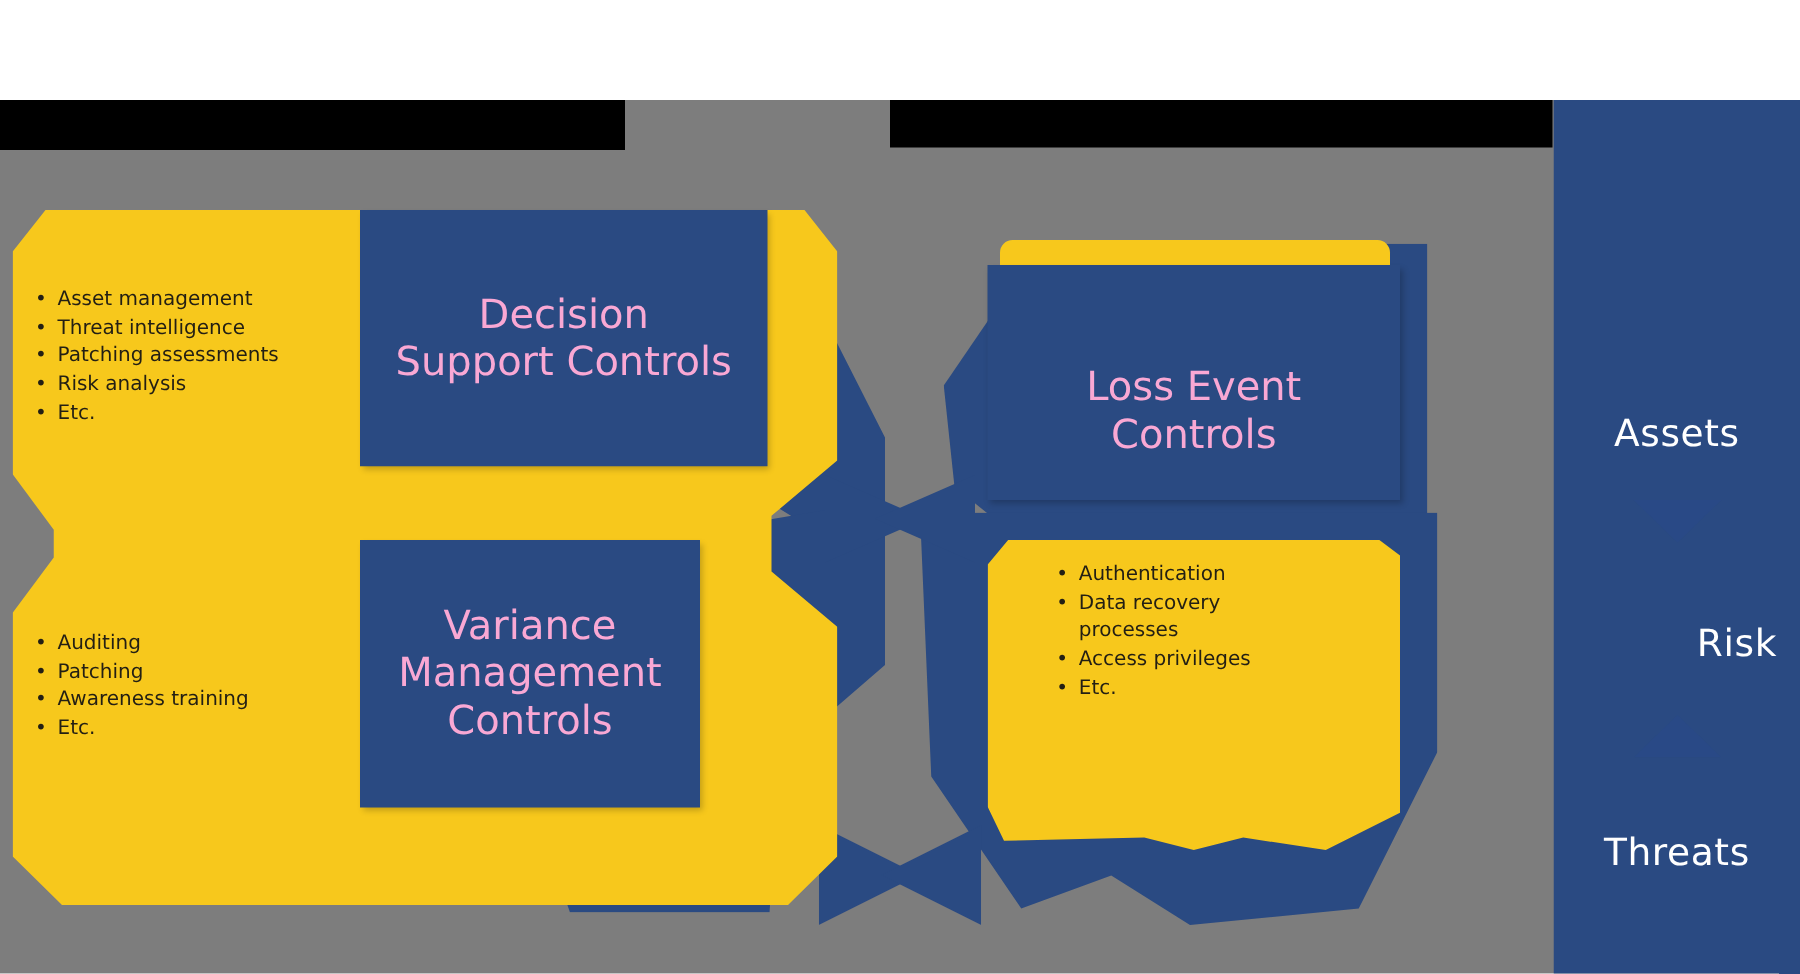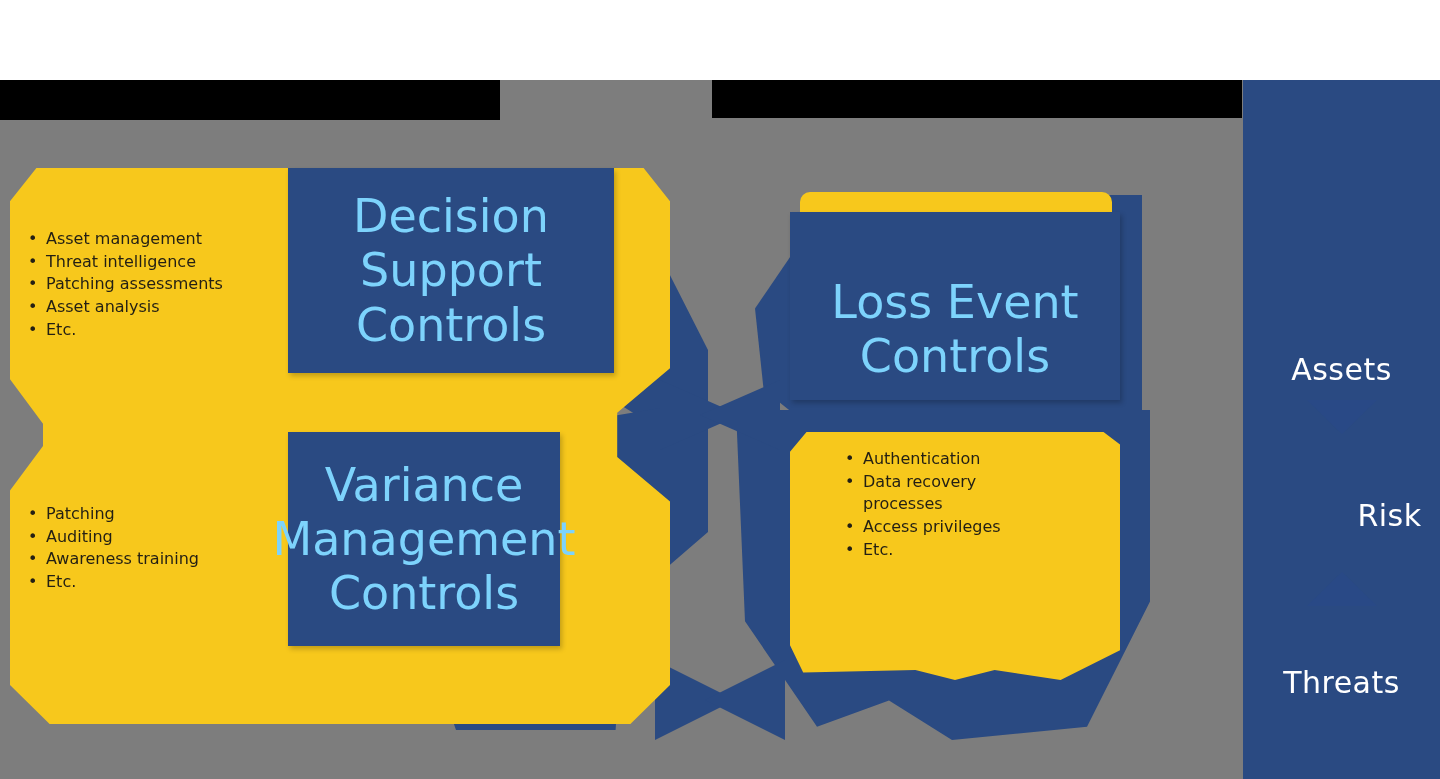--- a/index.html
+++ b/index.html
@@ -60,21 +60,21 @@
   .right-column .col-label {
     position: absolute;
     left: 0;
     width: 197px;
     text-align: center;
     color: #ffffff;
     font-size: 30px;
     letter-spacing: 0.5px;
     white-space: nowrap;
   }
-  .right-column .col-label.i0 { top: 250px; margin-top: 22px; }
+  .right-column .col-label.i0 { top: 250px; }
   .right-column .col-label.i1 { top: 418px; margin-left: 48px; }
   .right-column .col-label.i2 { top: 585px; }
 
   .right-column .col-arrow {
     position: absolute;
     left: 64px;
     width: 70px;
     height: 34px;
     background: #28488a;
     opacity: 0.55;
@@ -198,27 +198,27 @@
       5% 0%, 95% 0%, 100% 5%, 100% 88%,
       82% 100%, 62% 96%, 50% 100%, 38% 96%,
       4% 97%, 0% 86%, 0% 8%
     );
   }
 
   
   .control-box {
     position: absolute;
     background: #2a4a82;
-    color: #7dd3fc;
+    color: #f9a8d4;
     display: flex;
     align-items: center;
     justify-content: center;
     text-align: center;
     line-height: 1.18;
-    font-size: 46px;
+    font-size: 32px;
     box-shadow: 2px 3px 5px rgba(0,0,0,0.22);
   }
   .box-decision {
     left: 288px;
     top: 168px;
     width: 326px;
     height: 205px;
   }
   .box-variance {
     left: 288px;
@@ -288,27 +288,27 @@
   <div class="control-box box-decision">Decision<br>Support Controls</div>
 
   <div class="control-box box-variance">Variance<br>Management<br>Controls</div>
 
   <div class="control-box box-loss-event">Loss Event<br>Controls</div>
 
   <ul class="bullet-list list-asset">
       <li>Asset management</li>
       <li>Threat intelligence</li>
       <li>Patching assessments</li>
-      <li>Asset analysis</li>
+      <li>Risk analysis</li>
       <li>Etc.</li>
     </ul>
 
   <ul class="bullet-list list-patch">
+      <li>Auditing</li>
       <li>Patching</li>
-      <li>Auditing</li>
       <li>Awareness training</li>
       <li>Etc.</li>
     </ul>
 
   <ul class="bullet-list list-auth">
       <li>Authentication</li>
       <li>Data recovery<br>processes</li>
       <li>Access privileges</li>
       <li>Etc.</li>
     </ul>

